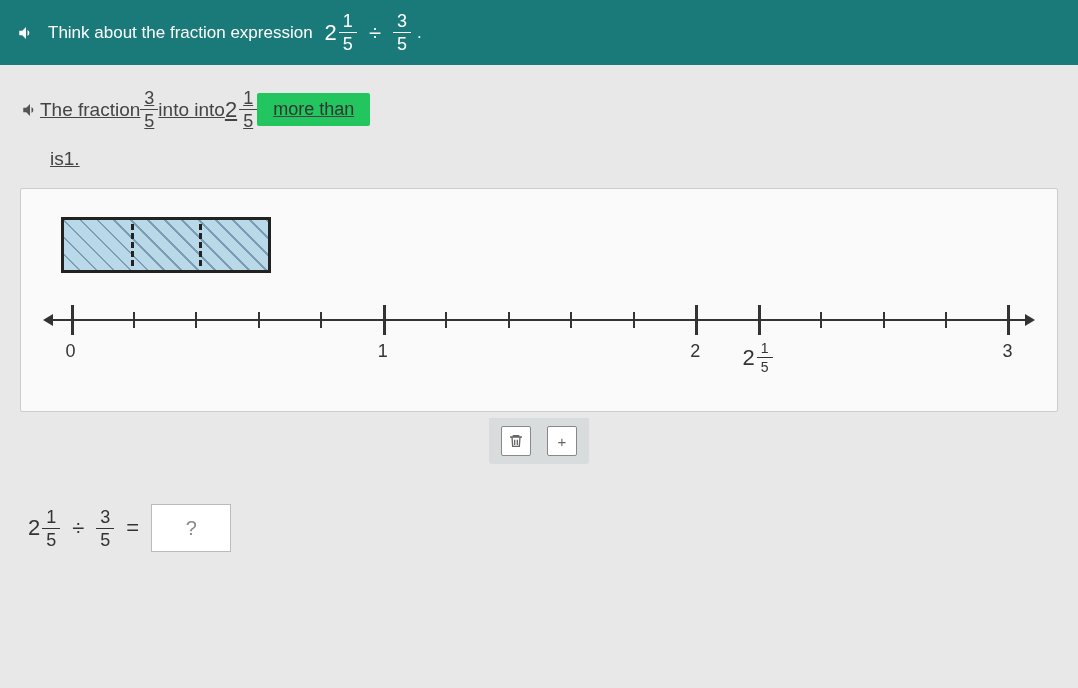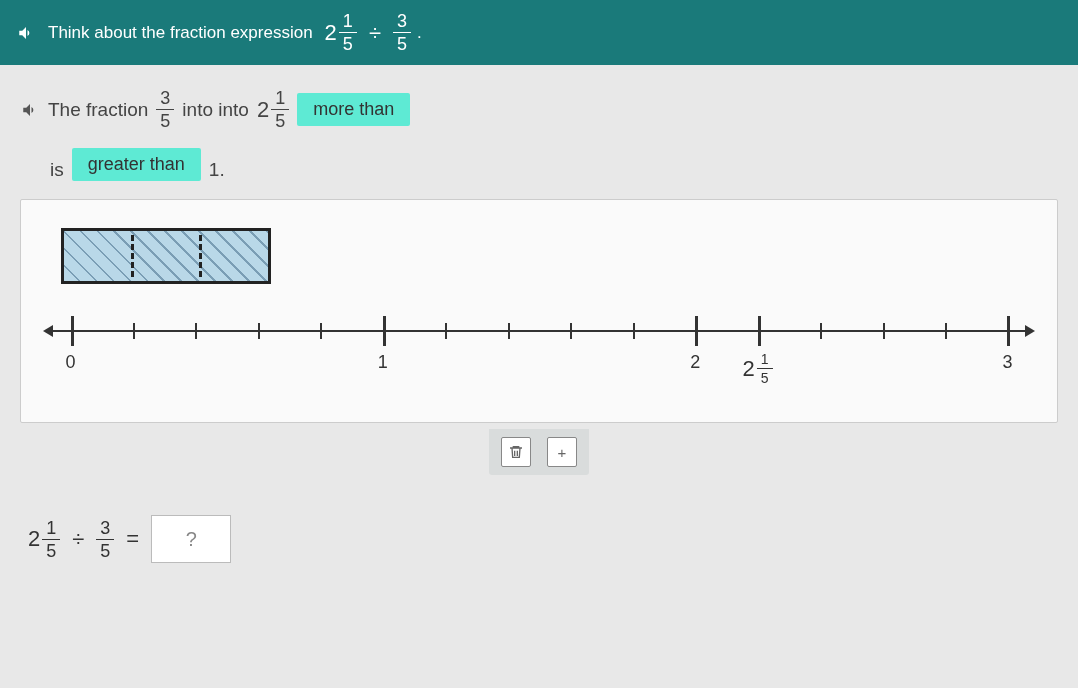--- a/index.html
+++ b/index.html
@@ -17,25 +17,26 @@
   align-items: center;
   gap: 12px;
   font-size: 17px;
 }
 .content {
   padding: 24px 20px 20px 20px;
 }
 .sentence-row {
   display: flex;
   align-items: center;
-  gap: 8px;
+  gap: 0;
   font-size: 19px;
   color: #444;
   margin-bottom: 18px;
   flex-wrap: wrap;
+  text-decoration: underline;
 }
 .speaker-icon {
   width: 20px;
   height: 20px;
   display: inline-flex;
   align-items: center;
   justify-content: center;
   flex-shrink: 0;
 }
 .header-bar .speaker-icon { color:#fff; }
@@ -50,21 +51,21 @@
 }
 .fraction .num { border-bottom: 1.5px solid currentColor; padding: 0 4px 2px 4px; }
 .fraction .den { padding: 2px 4px 0 4px; }
 .mixed {
   display: inline-flex;
   align-items: center;
   gap: 2px;
 }
 .mixed .whole { font-size: 22px; }
 .chip {
-  background: #5eead4;
+  background: #22c55e;
   padding: 6px 16px;
   border-radius: 2px;
   font-size: 18px;
   color: #333;
 }
 .model-panel {
   background: #fafafa;
   border: 1px solid #ccc;
   border-radius: 2px;
   padding: 28px 20px 40px 20px;
@@ -219,23 +220,22 @@
     <span class="mixed">
       <span class="whole">2</span>
       <span class="fraction">
         <span class="num">1</span>
         <span class="den">5</span>
       </span>
     </span>
     <span class="chip">more than</span>
   </div>
 
-  <div class="sentence-row" style="margin-left:30px;align-items:flex-end;">
+  <div class="sentence-row" style="margin-left:30px;">
     <span>is</span>
-    <span class="chip">greater than</span>
     <span>1.</span>
   </div>
 
   <div class="model-panel">
     <div class="draggable-bar">
       <div class="dash-div" style="left:33%"></div>
       <div class="dash-div" style="left:66%"></div>
     </div>
 
     <div class="numberline">

